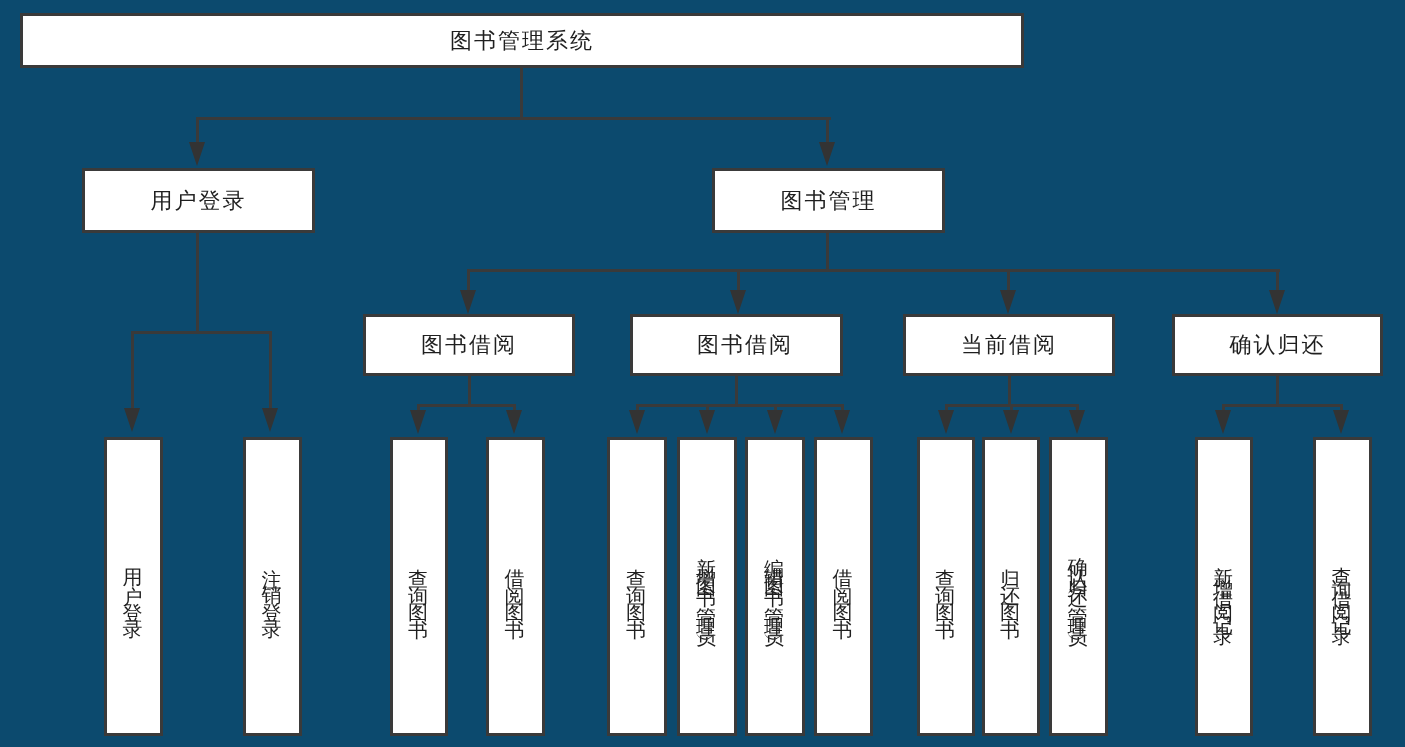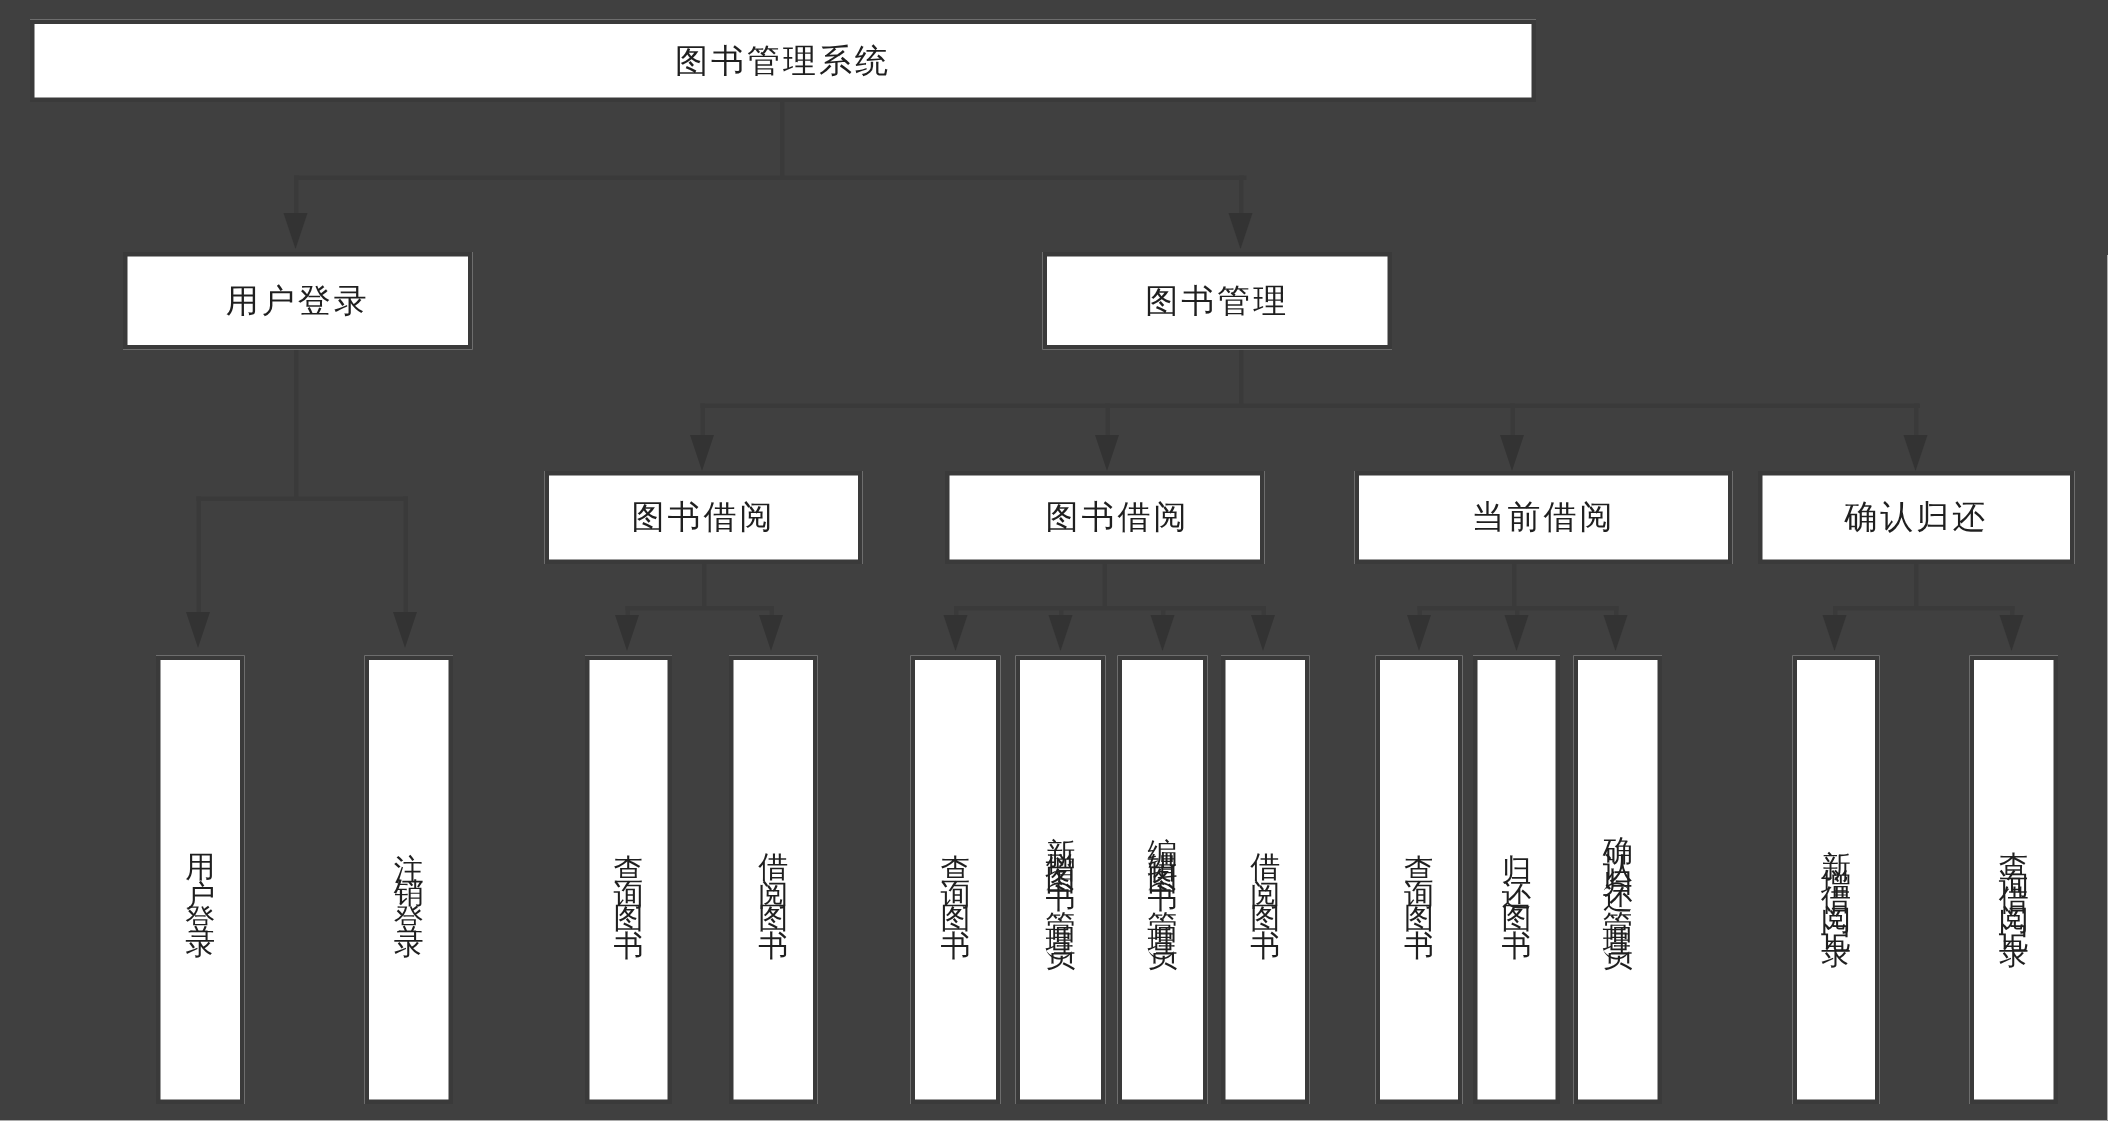--- a/index.html
+++ b/index.html
@@ -1,20 +1,20 @@
 <!DOCTYPE html>
 <html><head>
 <meta charset="utf-8">
 <style>
   html, body { margin: 0; padding: 0; background: #ffffff; }
   #stage {
     position: relative;
     width: 1405px;
     height: 747px;
-    background: #404040;
+    background: #0c4a6e;
     font-family: "Liberation Sans", sans-serif;
     overflow: hidden;
   }
   
   .hbox {
     position: absolute;
     box-sizing: border-box;
     border: 3px solid #3a3a3a;
     background: #ffffff;
     display: flex;
@@ -82,21 +82,21 @@
   <div class="vline" style="left:520px; top:68px; height:51px;"></div>
   <div class="hline" style="left:196px; top:117px; width:635px;"></div>
   <div class="vline" style="left:196px; top:117px; height:28px;"></div>
   <div class="vline" style="left:826px; top:117px; height:28px;"></div>
   <div class="arrow" style="left:189px; top:142px;"></div>
   <div class="arrow" style="left:819px; top:142px;"></div>
 
   <div class="hbox" style="left:82px; top:168px; width:233px; height:65px;">
     <span>用户登录</span>
   </div>
-  <div class="hbox" style="left:695px; top:168px; width:233px; height:65px;">
+  <div class="hbox" style="left:712px; top:168px; width:233px; height:65px;">
     <span>图书管理</span>
   </div>
 
   <div class="vline" style="left:196px; top:233px; height:100px;"></div>
   <div class="hline" style="left:131px; top:331px; width:141px;"></div>
   <div class="vline" style="left:131px; top:331px; height:78px;"></div>
   <div class="vline" style="left:269px; top:331px; height:78px;"></div>
   <div class="arrow" style="left:124px; top:408px;"></div>
   <div class="arrow" style="left:262px; top:408px;"></div>
 
@@ -110,21 +110,21 @@
   <div class="arrow" style="left:730px; top:290px;"></div>
   <div class="arrow" style="left:1000px; top:290px;"></div>
   <div class="arrow" style="left:1269px; top:290px;"></div>
 
   <div class="hbox" style="left:363px; top:314px; width:212px; height:62px;">
     <span>图书借阅</span>
   </div>
   <div class="hbox" style="left:630px; top:314px; width:213px; height:62px;padding-left:17px;">
     <span>图书借阅</span>
   </div>
-  <div class="hbox" style="left:903px; top:314px; width:252px; height:62px;">
+  <div class="hbox" style="left:903px; top:314px; width:212px; height:62px;">
     <span>当前借阅</span>
   </div>
   <div class="hbox" style="left:1172px; top:314px; width:211px; height:62px;">
     <span>确认归还</span>
   </div>
 
   <div class="vline" style="left:468px; top:376px; height:30px;"></div>
   <div class="hline" style="left:417px; top:404px; width:99px;"></div>
   <div class="vline" style="left:417px; top:404px; height:9px;"></div>
   <div class="vline" style="left:513px; top:404px; height:9px;"></div>

